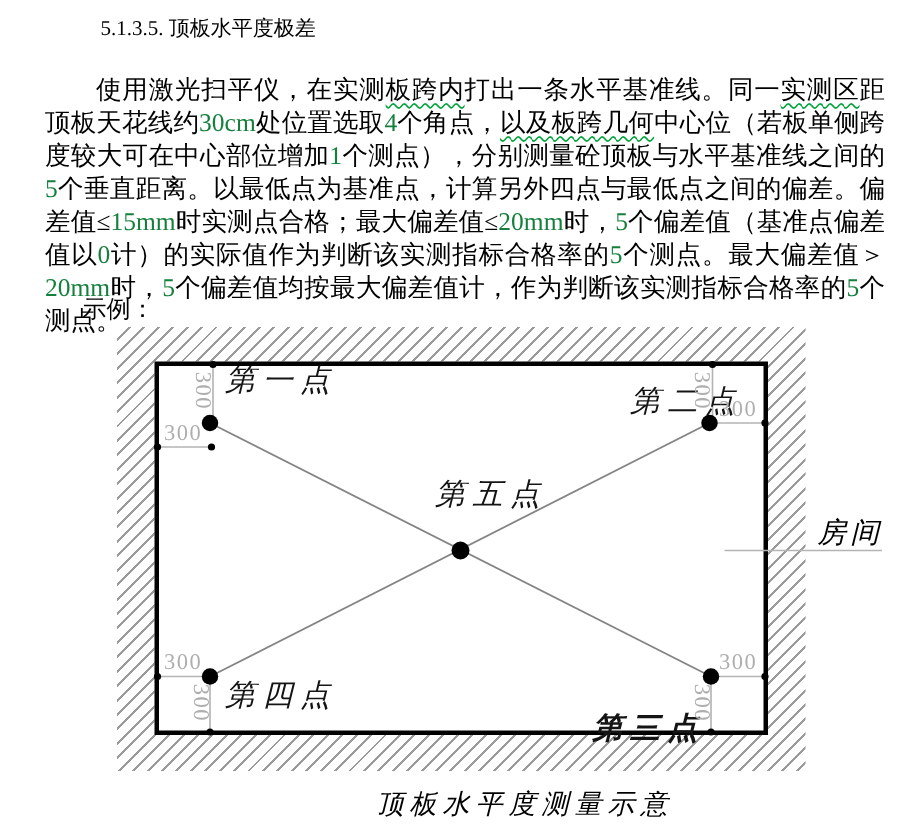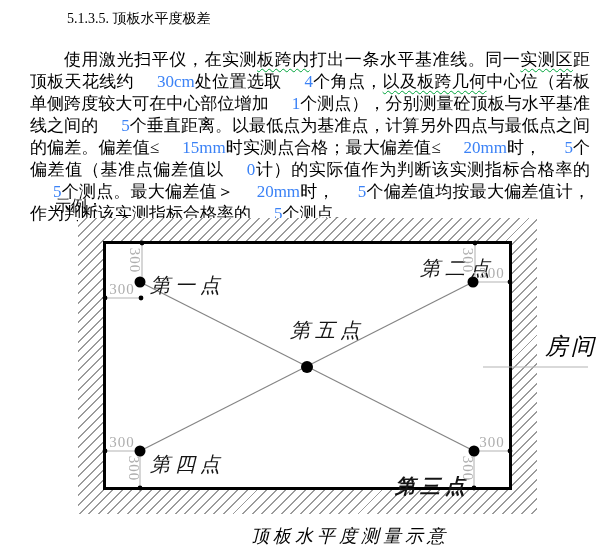--- a/index.html
+++ b/index.html
@@ -6,21 +6,21 @@
   body {
     width:612px; height:557px; position:relative; background:#ffffff;
     font-family:"Liberation Serif","DejaVu Serif",serif; color:#000;
     overflow:hidden;
   }
   .heading { position:absolute; left:67px; top:10px; font-size:14px; white-space:nowrap; }
   .para {
     position:absolute; left:30px; top:32px; width:560px;
     font-size:17px; line-height:22px; text-align:justify; text-indent:2em;
   }
-  .num { color:#3b82f6;padding-left:23px; }
+  .num { color:#15803d; }
   .wavy {
     text-decoration-line:underline; text-decoration-style:wavy;
     text-decoration-color:#00a33a; text-decoration-thickness:1px;
     text-underline-offset:3px; text-decoration-skip-ink:none;
   }
   .example { position:absolute; left:55px; top:196px; font-size:16px; }
   .hatch {
     position:absolute; left:78px; top:218px; width:459px; height:296px;
     background:repeating-linear-gradient(135deg,#ffffff 0px,#ffffff 5.4px,#9b9b9b 5.4px,#9b9b9b 6.8px);
   }
@@ -32,21 +32,21 @@
   .plabel {
     position:absolute; font-size:20px; letter-spacing:5px; font-style:italic;
     color:#141414; white-space:nowrap; line-height:1;
   }
   .dim {
     position:absolute; font-size:15px; line-height:1; color:#aeaeae;
     letter-spacing:1px; width:34px; text-align:center;
   }
   .dim-v { transform:rotate(90deg); }
   .roomlabel {
-    position:absolute; left:545px; top:331px; font-size:23px;
+    position:absolute; left:545px; top:342px; font-size:19px;
     letter-spacing:3px; font-style:italic; white-space:nowrap;
   }
   .caption {
     position:absolute; left:251px; top:524px; width:194px; text-align:right;
     font-size:18px; letter-spacing:4px; font-style:italic; white-space:nowrap;
   }
 </style>
 </head>
 <body>
 
@@ -81,21 +81,21 @@
     <circle cx="510" cy="451" r="2.4" fill="#000"></circle>
     <circle cx="474" cy="488" r="2.4" fill="#000"></circle>
     <circle cx="140" cy="282" r="5.5" fill="#000"></circle>
     <circle cx="473" cy="282" r="5.5" fill="#000"></circle>
     <circle cx="474" cy="451" r="5.5" fill="#000"></circle>
     <circle cx="140" cy="451" r="5.5" fill="#000"></circle>
     <circle cx="307" cy="367" r="6" fill="#000"></circle>
   </svg>
 
 <div>
-    <div class="plabel" style="left: 150px; top: 275px; font-style: italic;">第一点</div>
+    <div class="plabel" style="left: 150px; top: 244px; font-style: italic;">第一点</div>
     <div class="plabel" style="left: 420px; top: 258px;">第二点</div>
     <div class="plabel" style="left: 395px; top: 476px; font-weight: bold;">第三点</div>
     <div class="plabel" style="left: 150px; top: 454px; font-style: italic;">第四点</div>
     <div class="plabel" style="left: 290px; top: 322px; font-family: Liberation Mono, monospace;">第五点</div>
     <div class="dim dim-v" style="left: 117px; top: 253px;">300</div>
     <div class="dim" style="left: 105px; top: 282px;">300</div>
     <div class="dim dim-v" style="left: 450px; top: 253px;">300</div>
     <div class="dim" style="left: 475px; top: 266px;">300</div>
     <div class="dim" style="left: 105px; top: 435px;">300</div>
     <div class="dim dim-v" style="left: 116px; top: 461px;">300</div>

